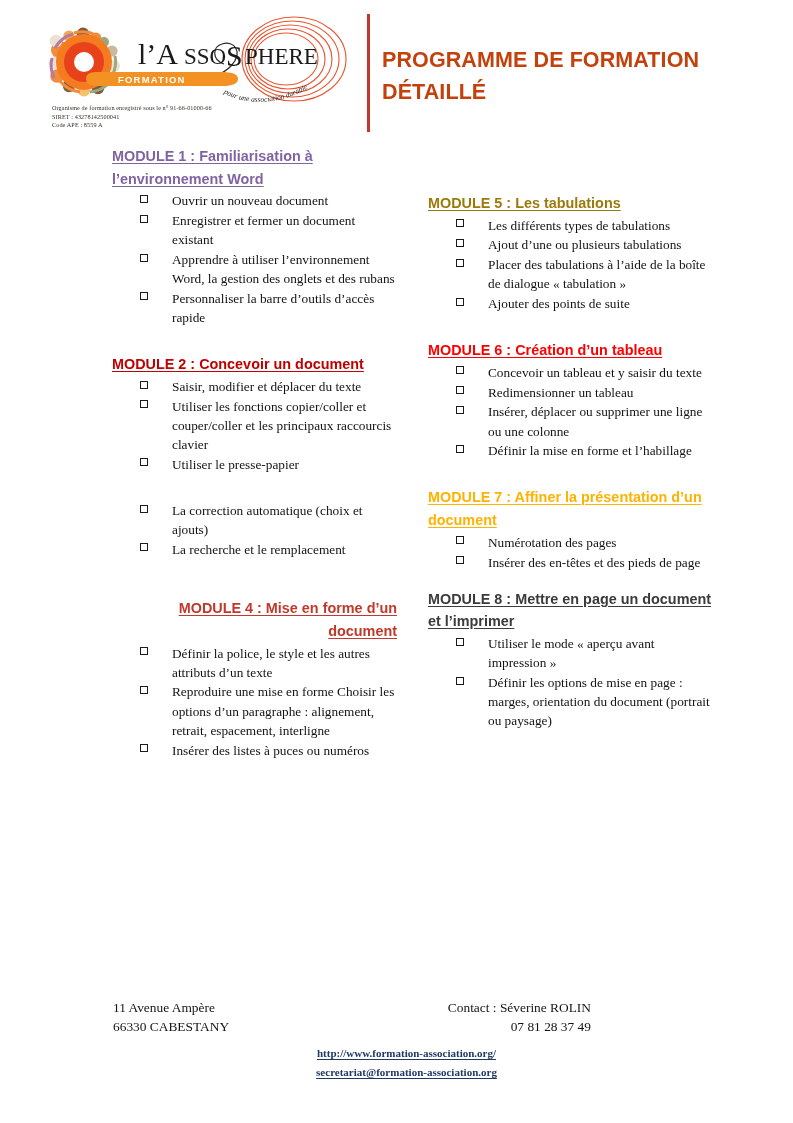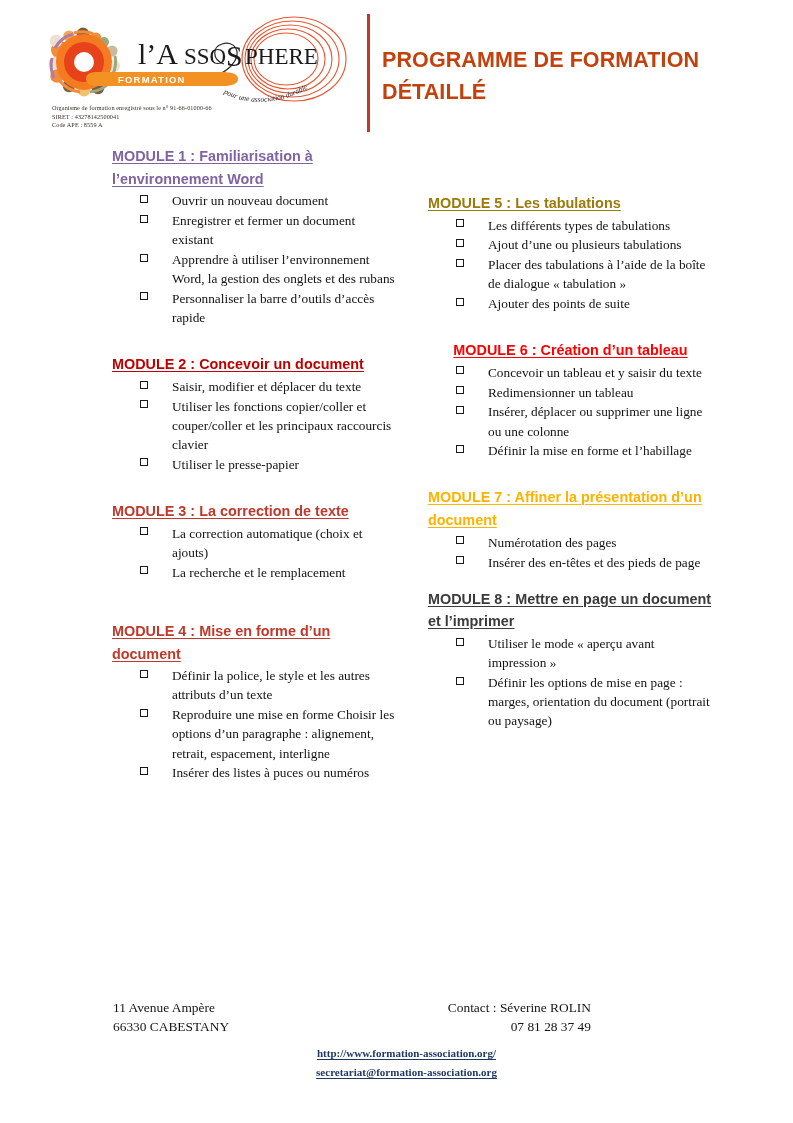--- a/index.html
+++ b/index.html
@@ -271,50 +271,49 @@
     <div class="module">
       <div class="module-title" style="color: rgb(192, 0, 0);">MODULE 2 : Concevoir un document</div>
       <ul class="module-list">
         <li><span class="cb"></span><span>Saisir, modifier et déplacer du texte</span></li>
         <li><span class="cb"></span><span>Utiliser les fonctions copier/coller et couper/coller et les principaux raccourcis clavier</span></li>
         <li><span class="cb"></span><span>Utiliser le presse-papier</span></li>
       </ul>
     </div>
     <div class="gap-md"></div>
     <div class="module">
-      <div class="module-title" style="color: rgb(192, 57, 43);">MODULE 3 : La correction de texte</div>
       <ul class="module-list">
         <li><span class="cb"></span><span>La correction automatique (choix et ajouts)</span></li>
         <li><span class="cb"></span><span>La recherche et le remplacement</span></li>
       </ul>
     </div>
     <div class="gap-lg"></div>
     <div class="module">
-      <div class="module-title" style="color: rgb(192, 57, 43);">MODULE 4 : Mise en forme d’un document</div>
+      <div class="module-title" style="color: rgb(192, 57, 43); text-align: right;">MODULE 4 : Mise en forme d’un document</div>
       <ul class="module-list">
         <li><span class="cb"></span><span>Définir la police, le style et les autres attributs d’un texte</span></li>
         <li><span class="cb"></span><span>Reproduire une mise en forme Choisir les options d’un paragraphe : alignement, retrait, espacement, interligne</span></li>
         <li><span class="cb"></span><span>Insérer des listes à puces ou numéros</span></li>
       </ul>
     </div>
   </div>
 
 <div class="col col-right" style="top: 192px;">
     <div class="module">
       <div class="module-title" style="color: rgb(156, 122, 10);">MODULE 5 : Les tabulations</div>
       <ul class="module-list">
         <li><span class="cb"></span><span>Les différents types de tabulations</span></li>
         <li><span class="cb"></span><span>Ajout d’une ou plusieurs tabulations</span></li>
         <li><span class="cb"></span><span>Placer des tabulations à l’aide de la boîte de dialogue « tabulation »</span></li>
         <li><span class="cb"></span><span>Ajouter des points de suite</span></li>
       </ul>
     </div>
     <div class="gap-md"></div>
     <div class="module">
-      <div class="module-title" style="color: rgb(255, 0, 0); text-align: center;">MODULE 6 : Création d’un tableau</div>
+      <div class="module-title" style="color: rgb(255, 0, 0);">MODULE 6 : Création d’un tableau</div>
       <ul class="module-list">
         <li><span class="cb"></span><span>Concevoir un tableau et y saisir du texte</span></li>
         <li><span class="cb"></span><span>Redimensionner un tableau</span></li>
         <li><span class="cb"></span><span>Insérer, déplacer ou supprimer une ligne ou une colonne</span></li>
         <li><span class="cb"></span><span>Définir la mise en forme et l’habillage</span></li>
       </ul>
     </div>
     <div class="gap-md"></div>
     <div class="module">
       <div class="module-title" style="color: rgb(255, 178, 0);">MODULE 7 : Affiner la présentation d’un document</div>

